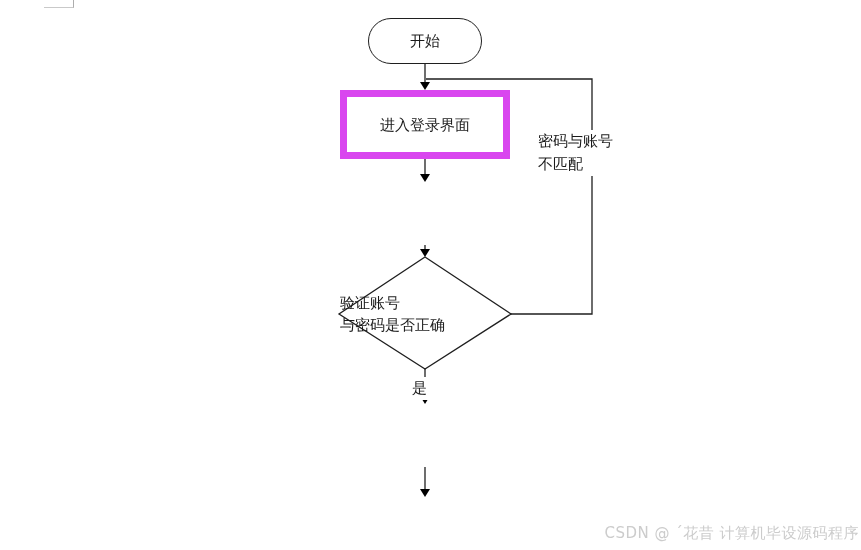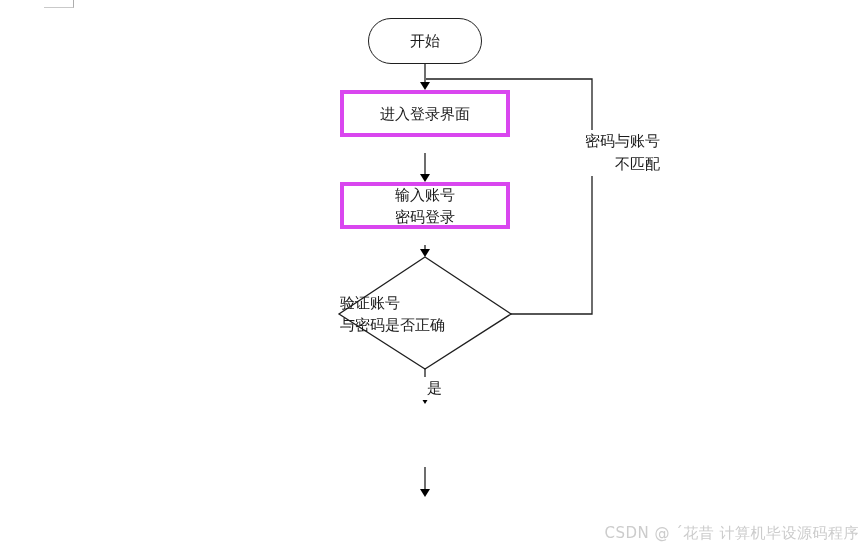--- a/index.html
+++ b/index.html
@@ -38,38 +38,38 @@
   .terminator {
     left: 368px;
     width: 114px;
     height: 46px;
     border: 1.4px solid #1f1f1f;
     border-radius: 23px;
   }
   .process {
     left: 340px;
     width: 170px;
-    height: 47px;
-    border: 4px solid #d946ef;
+    height: 69px;
+    border: 7px solid #d946ef;
   }
   .decision-text {
     position: absolute;
     left: 340px;
     top: 292px;
     width: 170px;
     text-align: left;
     color: #1a1a1a;
     font-size: 15px;
     line-height: 22px;
     white-space: pre-line;
     background: transparent;
   }
   .edge-label {
     position: absolute;
-    text-align: right;
+    text-align: left;
     color: #1a1a1a;
     font-size: 15px;
     line-height: 23px;
     white-space: pre-line;
     background: #ffffff;
     padding: 0 2px;
   }
   #label-mismatch {
     left: 536px;
     top: 130px;
@@ -125,22 +125,20 @@
     <line x1="425" y1="467" x2="425" y2="493" stroke="#1f1f1f" stroke-width="1.3"></line>
     <polygon points="420,489 430,489 425,497" fill="#000000"></polygon>
   </svg>
 
   <div id="cell-fragment"></div>
 
   <div class="node terminator" style="top:18px">开始</div>
 
   <div class="node process" style="top:90px">进入登录界面</div>
 
-  <div class="node process" style="top:182px">输入账号
-密码登录</div>
 
   <div class="decision-text">验证账号
 与密码是否正确</div>
 
   <div id="label-mismatch" class="edge-label">密码与账号
 不匹配</div>
 
   <div id="label-yes" class="edge-label">是</div>
 
 

